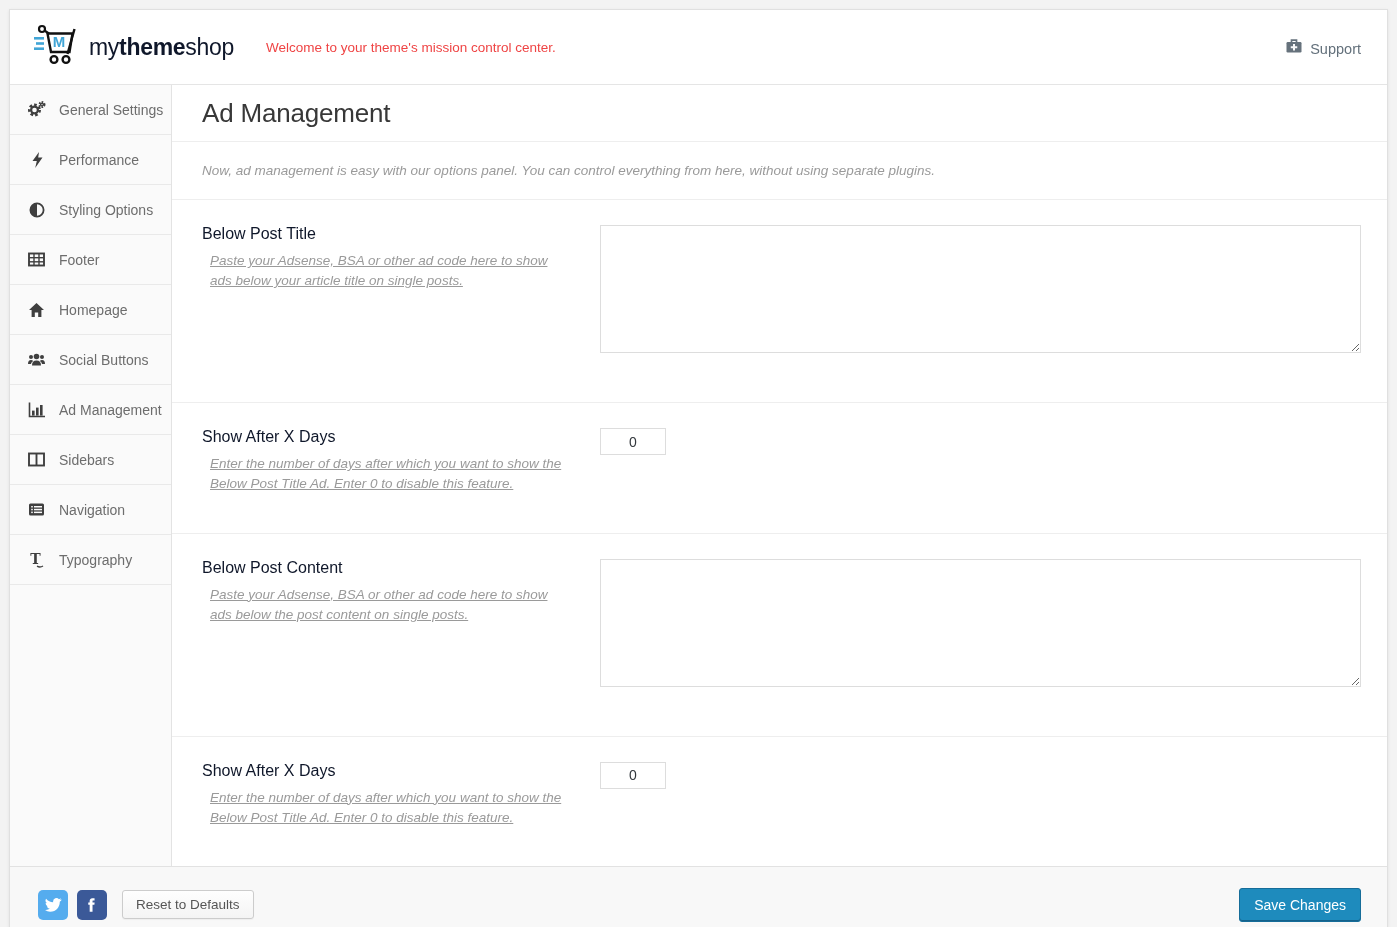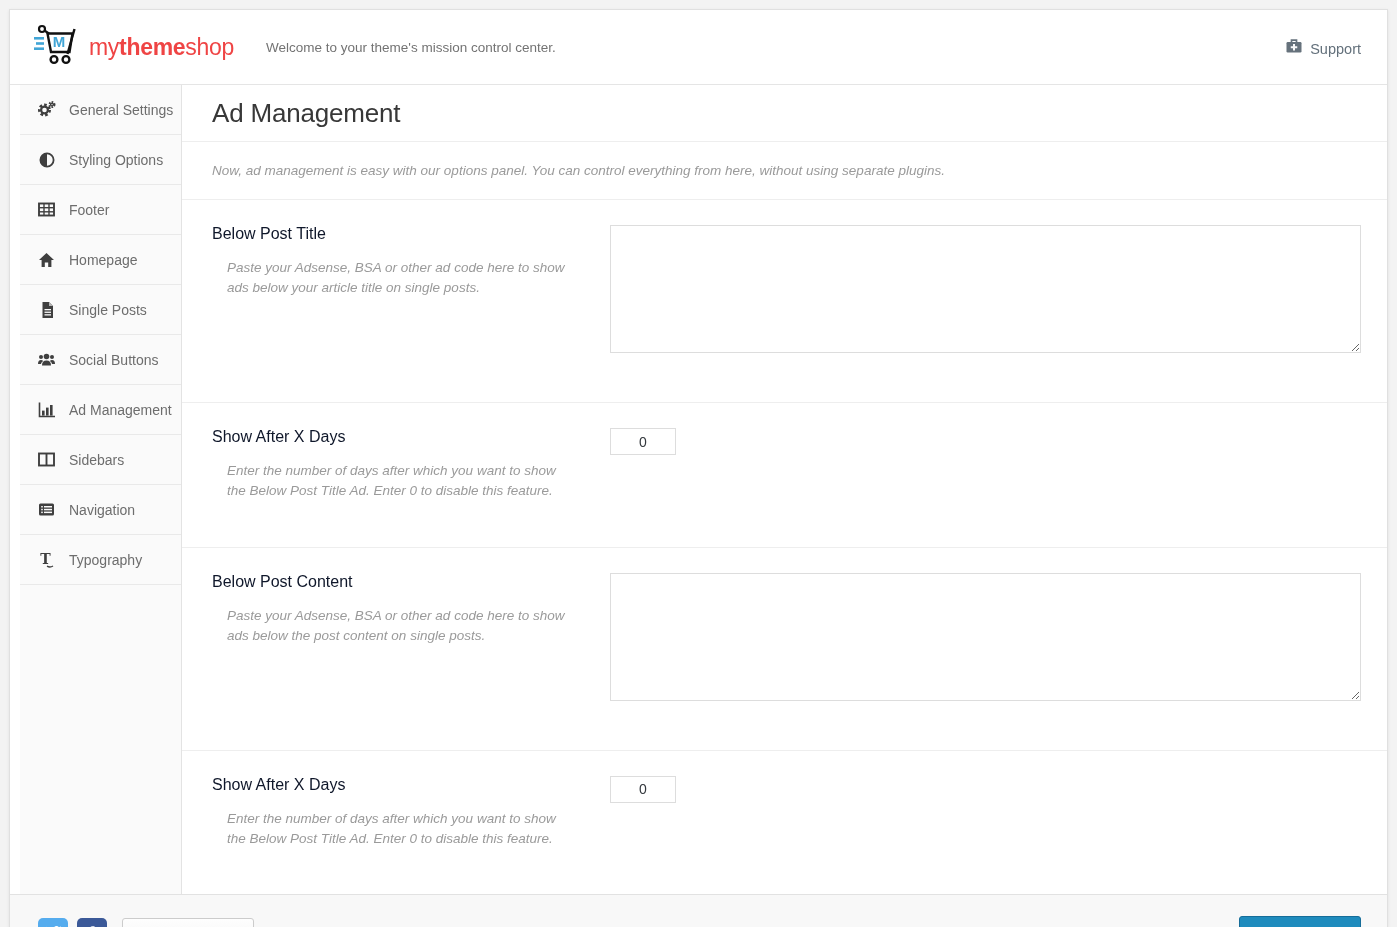--- a/index.html
+++ b/index.html
@@ -2,41 +2,41 @@
 <html><head>
 <meta charset="utf-8">
 <style>
   * { box-sizing: border-box; }
   html,body { margin:0; padding:0; background:#f3f3f3; font-family:"Liberation Sans",sans-serif; }
   .panel { margin:9px; background:#fff; border:1px solid #e0e0e0; box-shadow:0 1px 3px rgba(0,0,0,.08); min-height:908px; display:flex; flex-direction:column; }
 
   
   .panel-header { height:75px; flex:none; display:flex; align-items:center; padding:0 26px 0 24px; border-bottom:1px solid #e5e5e5; background:#fff; }
   .logo { display:flex; align-items:center; gap:9px; }
-  .wordmark { font-size:23px; color:#ef4444; letter-spacing:-.3px; white-space:nowrap; }
+  .wordmark { font-size:23px; color:#0f172a; letter-spacing:-.3px; white-space:nowrap; }
   .wordmark .bold { font-weight:bold; }
-  .tagline { margin-left:32px; color:#737373; font-size:13.5px; }
+  .tagline { margin-left:32px; color:#ef4444; font-size:13.5px; }
   .support { margin-left:auto; display:flex; align-items:flex-end; gap:7px; color:#63707b; font-size:14.5px; cursor:pointer; }
 
   
-  .panel-body { display:flex; flex:1; min-height:761px;padding-left:10px; }
+  .panel-body { display:flex; flex:1; min-height:761px; }
   .sidebar { width:162px; flex:none; background:#fafafa; border-right:1px solid #e3e3e3; }
   .side-item { height:50px; display:flex; align-items:center; gap:13px; padding-left:17px; border-bottom:1px solid #e9e9e9; color:#6d6d6d; font-size:14px; cursor:pointer; }
   .side-icon { width:19px; flex:none; display:flex; justify-content:center; align-items:center; }
   .side-icon svg { display:block; }
 
   .content { flex:1; display:flex; flex-direction:column; background:#fff; min-width:0; }
   .content-title { flex:none; height:57px; display:flex; align-items:center; padding:0 30px; border-bottom:1px solid #eee; font-size:26px; font-weight:500; color:#383838; letter-spacing:-.2px; }
   .content-desc { flex:none; height:58px; display:flex; align-items:center; padding:0 30px; border-bottom:1px solid #eee; color:#9a9a9a; font-size:13.5px; font-style:italic; }
   .section { display:flex; padding:25px 26px 30px 30px; border-bottom:1px solid #eee; }
   .section.has-textarea { padding-bottom:45px; }
   .section:last-child { border-bottom:none; }
   .label-col { width:398px; flex:none; padding-right:28px; }
   .label-col h3 { margin:0 0 7px; font-size:16px; font-weight:400; color:#0f172a; }
-  .label-col p { margin:15px; max-width:378px; color:#9a9a9a; font-size:13.5px; font-style:italic; line-height:1.5; }
+  .label-col p { margin:8px; max-width:378px; color:#9a9a9a; font-size:13.5px; font-style:italic; line-height:1.5;text-decoration:underline; }
   .control-col { flex:1; min-width:0; }
   textarea.ad-code { width:100%; height:128px; border:1px solid #ddd; background:#fff; padding:6px 8px; resize:both; font:13px "DejaVu Sans Mono",monospace; color:#333; outline:none; }
   input.days { width:66px; height:27px; border:1px solid #ddd; background:#fff; text-align:center; font-size:14px; color:#32373c; outline:none; }
 
   
   .panel-footer { flex:none; height:76px; background:#f8f8f8; border-top:1px solid #e2e2e2; display:flex; align-items:center; padding:0 26px 0 28px; }
   .social-btn { width:30px; height:30px; border-radius:5px; display:flex; align-items:center; justify-content:center; margin-right:9px; cursor:pointer; }
   .social-btn svg { display:block; }
   .btn-reset { margin-left:6px; padding:6px 13px; font-size:13.5px; color:#555; background:linear-gradient(#fefefe,#f4f4f4); border:1px solid #ccc; border-radius:3px; box-shadow:0 1px 1px rgba(0,0,0,.04); cursor:pointer; font-family:inherit; }
   .btn-save { margin-left:auto; padding:8px 14px; font-size:14px; color:#fff; background:#1e8bbd; border:1px solid #166d99; border-radius:3px; box-shadow:inset 0 -1px 0 #15618a; cursor:pointer; font-family:Liberation Sans, sans-serif; }
@@ -86,20 +86,28 @@
               <circle cx="7.5" cy="9" r="5.2" fill="none" stroke="#3f3f3f" stroke-width="2.6" stroke-dasharray="2.6 2.1"></circle>
               <circle cx="7.5" cy="9" r="3.4" fill="none" stroke="#3f3f3f" stroke-width="2.2"></circle>
               <circle cx="15" cy="3.6" r="2.6" fill="none" stroke="#3f3f3f" stroke-width="1.8" stroke-dasharray="1.6 1.3"></circle>
               <circle cx="15" cy="3.6" r="1.4" fill="none" stroke="#3f3f3f" stroke-width="1.4"></circle>
             </svg>
           </span>
           <span class="side-label">General Settings</span>
         </div>
         <div class="side-item">
           <span class="side-icon">
+            <svg width="14" height="16" viewBox="0 0 14 16">
+              <polygon points="9,0 2.5,9 6.8,9 5.2,16 12.5,5.6 8.2,5.6" fill="#3f3f3f"></polygon>
+            </svg>
+          </span>
+          <span class="side-label">Performance</span>
+        </div>
+        <div class="side-item">
+          <span class="side-icon">
             <svg width="16" height="16" viewBox="0 0 16 16">
               <circle cx="8" cy="8" r="6.6" fill="none" stroke="#3f3f3f" stroke-width="1.8"></circle>
               <path d="M8 1.4 A6.6 6.6 0 0 0 8 14.6 Z" fill="#3f3f3f"></path>
             </svg>
           </span>
           <span class="side-label">Styling Options</span>
         </div>
         <div class="side-item">
           <span class="side-icon">
             <svg width="17" height="15" viewBox="0 0 17 15">
@@ -112,32 +120,20 @@
           </span>
           <span class="side-label">Footer</span>
         </div>
         <div class="side-item">
           <span class="side-icon">
             <svg width="17" height="16" viewBox="0 0 17 16">
               <path d="M8.5 1 L16 8 H13.4 V15 H10.2 V10.6 H6.8 V15 H3.6 V8 H1 Z" fill="#3f3f3f"></path>
             </svg>
           </span>
           <span class="side-label">Homepage</span>
-        </div>
-        <div class="side-item">
-          <span class="side-icon">
-            <svg width="14" height="16" viewBox="0 0 14 16">
-              <path d="M2.5 0 H9 L13 4 V16 H2.5 Z" fill="#3f3f3f"></path>
-              <path d="M9 0 L13 4 H9 Z" fill="#b5b5b5"></path>
-              <rect x="4.5" y="7" width="6.5" height="1.3" fill="#fafafa"></rect>
-              <rect x="4.5" y="9.6" width="6.5" height="1.3" fill="#fafafa"></rect>
-              <rect x="4.5" y="12.2" width="6.5" height="1.3" fill="#fafafa"></rect>
-            </svg>
-          </span>
-          <span class="side-label">Single Posts</span>
         </div>
         <div class="side-item">
           <span class="side-icon">
             <svg width="19" height="15" viewBox="0 0 19 15">
               <circle cx="4" cy="5" r="2" fill="#3f3f3f"></circle>
               <path d="M1 12 q0-4 3-4 q1.4 0 2.1.9 Q4 10.3 4 12 Z" fill="#3f3f3f"></path>
               <circle cx="15" cy="5" r="2" fill="#3f3f3f"></circle>
               <path d="M18 12 q0-4-3-4 q-1.4 0-2.1.9 Q15 10.3 15 12 Z" fill="#3f3f3f"></path>
               <circle cx="9.5" cy="4.5" r="2.8" fill="#3f3f3f"></circle>
               <path d="M5 13.5 q0-5 4.5-5 q4.5 0 4.5 5 Z" fill="#3f3f3f"></path>

